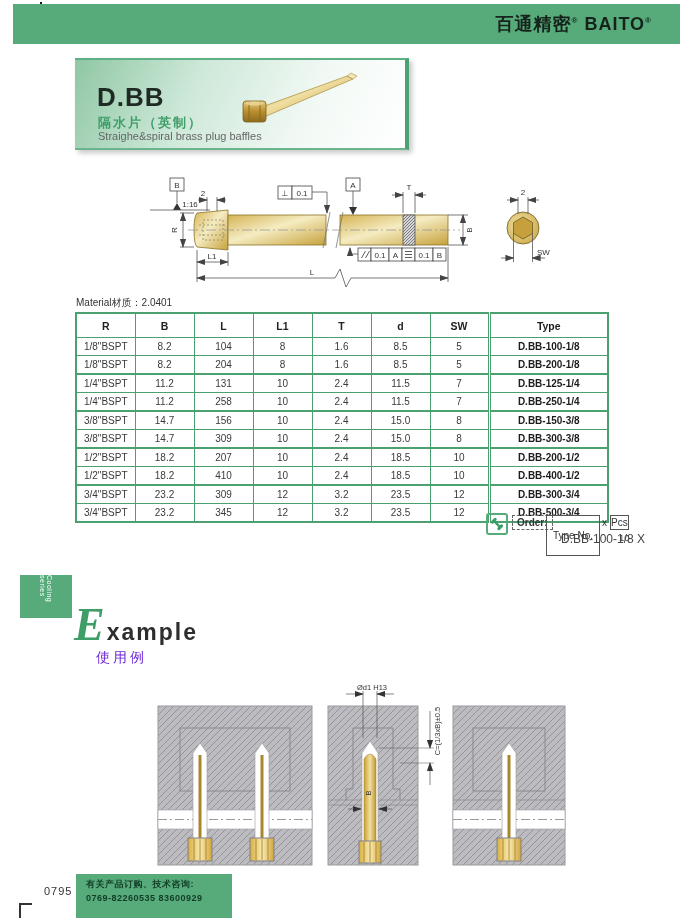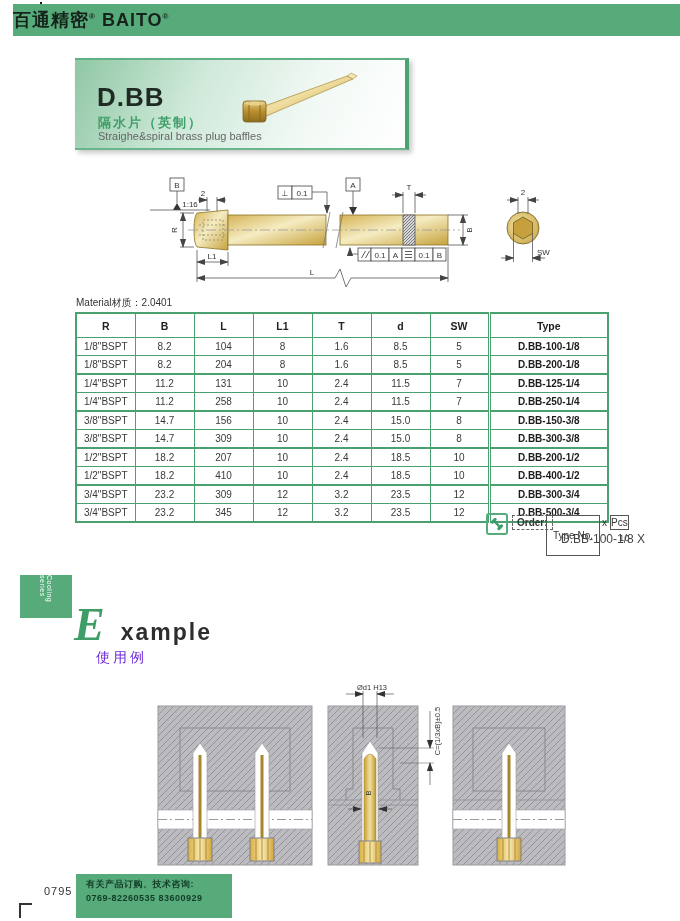--- a/index.html
+++ b/index.html
@@ -5,22 +5,22 @@
   html,body{margin:0;padding:0;background:#e8e8e8}
   .page{position:relative;width:680px;height:921px;background:#fff;overflow:hidden;
         font-family:"Liberation Sans","DejaVu Sans",sans-serif;color:#222}
   .abs{position:absolute}
 
   
   .crop-tl{left:40px;top:2px;width:16px;height:12px;border-left:2px solid #1a1a1a;border-bottom:2px solid #1a1a1a}
   .crop-bl{left:19px;top:903px;width:11px;height:13px;border-left:2px solid #333;border-top:2px solid #333}
 
   
-  .header-bar{left:13px;top:4px;width:667px;height:32px;background:var(--green);
-              display:flex;align-items:center;padding-right:28px;box-sizing:border-box}
+  .header-bar{left:13px;top:4px;width:667px;height:40px;background:var(--green);
+              display:flex;align-items:center;justify-content:flex-end;padding-right:28px;box-sizing:border-box}
   .brand{font-weight:bold;font-size:18px;color:#15231b;letter-spacing:1px}
   .brand sup{font-size:8px;vertical-align:super}
 
   
   .banner{left:75px;top:58px;width:330px;height:88px;
           background:linear-gradient(115deg,#8fc7a4 0%,#cde8d8 35%,#f2f9f5 70%,#fff 100%);
           border-top:2px solid #5fb183;border-right:4px solid #4ca273;border-bottom:2px solid #6ab58b;
           box-shadow:3px 3px 5px rgba(0,0,0,.22)}
   .prod-code{left:22px;top:22px;font-size:26px;font-weight:bold;color:#1f2a24;letter-spacing:1px}
   .prod-cn{left:23px;top:54px;font-size:13px;font-weight:bold;color:var(--green-dark);letter-spacing:2px}
@@ -49,21 +49,21 @@
 
   
   .side-tab{left:20px;top:575px;width:52px;height:43px;background:var(--green);
             display:flex;align-items:center;justify-content:center}
   .side-tab span{writing-mode:vertical-rl;font-size:7px;color:#fff;letter-spacing:.5px}
 
   
   .example-h{left:74px;top:602px;display:flex;align-items:baseline}
   .ex-initial{font-family:"Liberation Serif","DejaVu Serif",serif;font-style:italic;font-weight:bold;
               font-size:46px;color:var(--green-dark);line-height:1}
-  .ex-rest{font-size:23px;font-weight:bold;color:#2e2e2e;letter-spacing:2px;margin-left:16px}
+  .ex-rest{font-size:23px;font-weight:bold;color:#2e2e2e;letter-spacing:2px;margin-left:2px}
   .ex-cn{left:96px;top:649px;font-size:14px;color:#6d28d9;letter-spacing:3px}
 
   
   .page-no{left:44px;top:885px;font-size:11px;color:#333;letter-spacing:1px}
   .contact-box{left:76px;top:874px;width:156px;height:44px;background:var(--green);box-sizing:border-box;
                padding:3px 6px 0 10px;font-size:9px;font-weight:bold;color:#123c27;line-height:1.6;letter-spacing:.5px}
 
   svg text{font-family:"Liberation Sans","DejaVu Sans",sans-serif}
   .dim{font-size:8px;fill:#333}
   .dims{font-size:7.5px;fill:#333}

